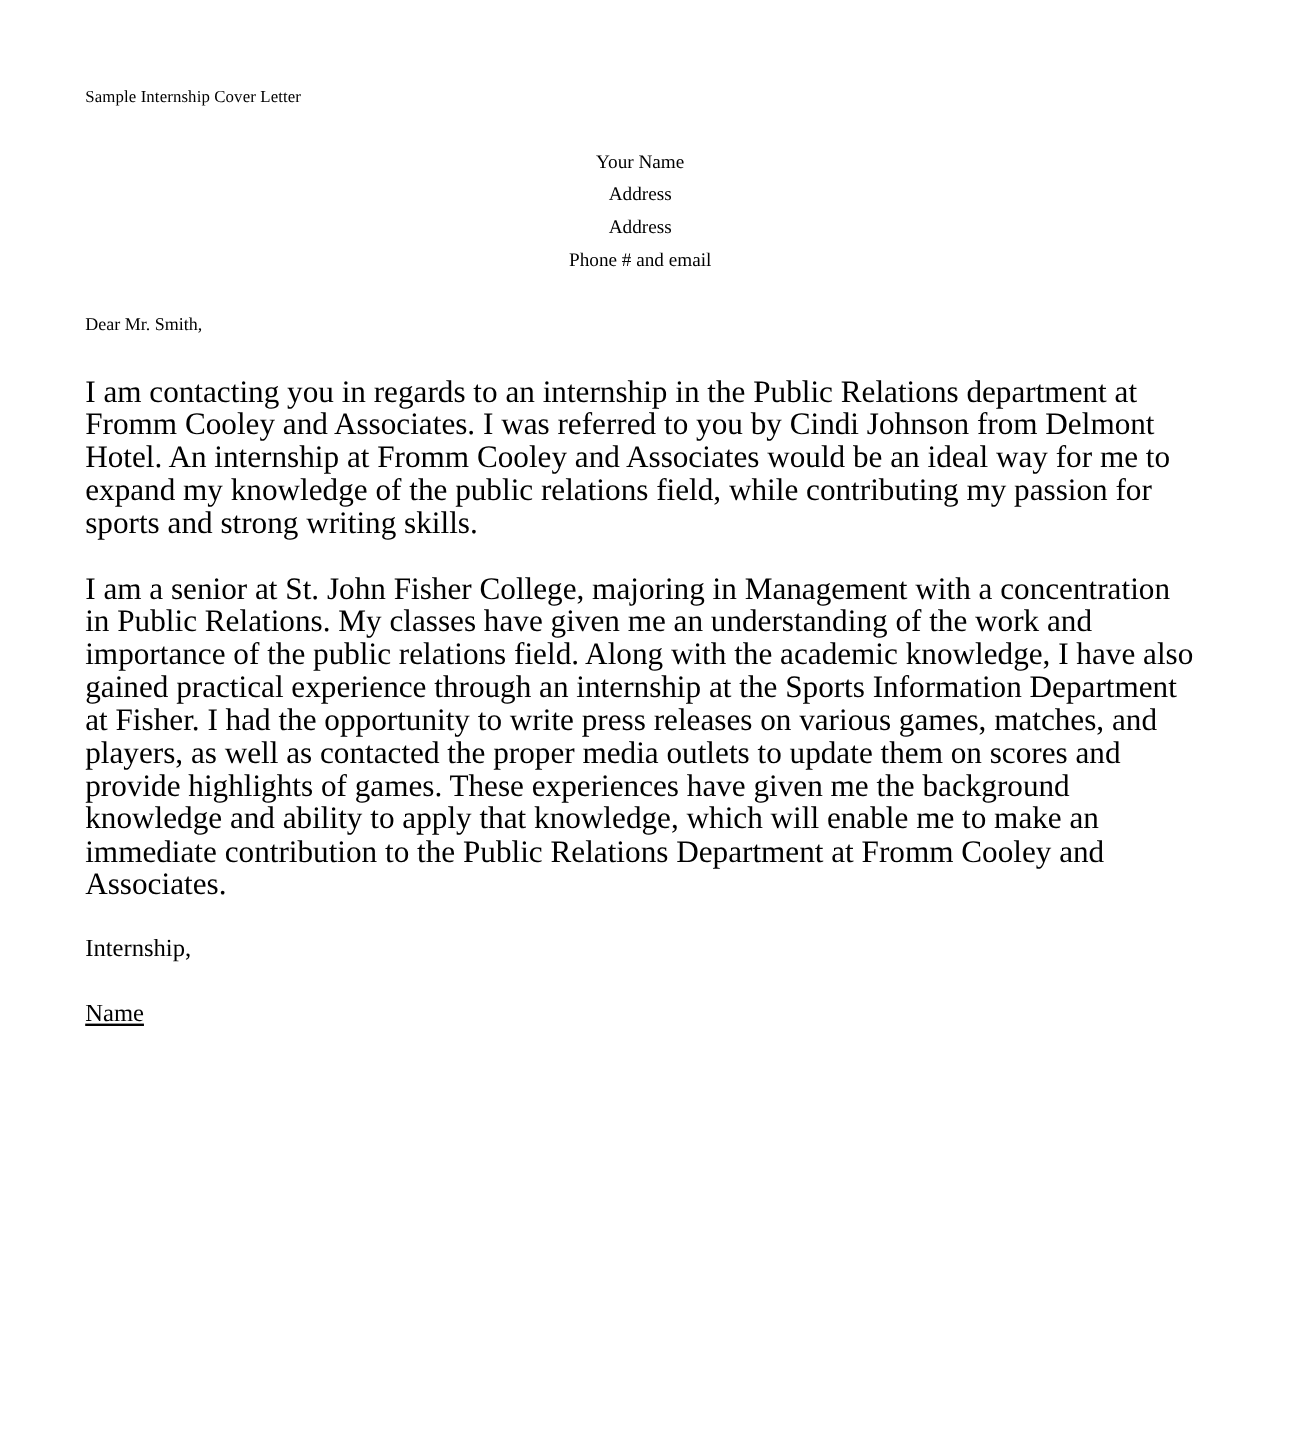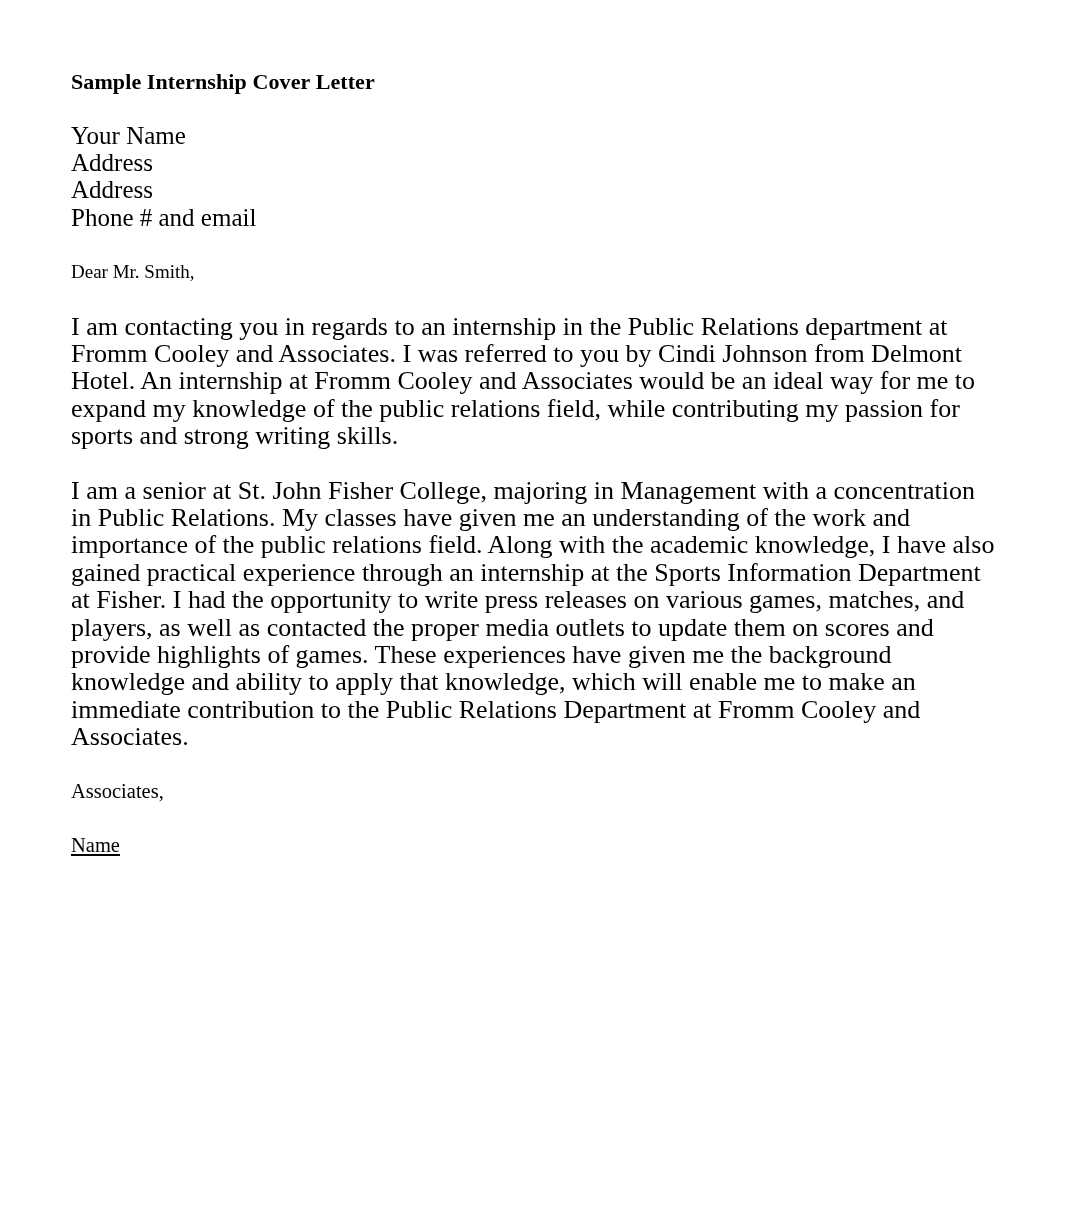--- a/index.html
+++ b/index.html
@@ -19,43 +19,44 @@
     width: 1074px;
     min-height: 1211px;
     box-sizing: border-box;
     padding: 68px 79px 0 71px;
     background: #ffffff;
   }
   .letter {
     width: 925px;
   }
   .doc-title {
-    font-size: 22px;
-    font-weight: bold;
+    font-size: 14px;
+    font-weight: normal;
     line-height: 27.5px;
     margin: 0 0 26px 0;
     letter-spacing: 0.1px;
   }
   .block {
-    font-size: 25px;
+    font-size: 16px;
     line-height: 27.4px;
     margin: 0 0 27px 0;
     white-space: pre-line;
+    text-align: center;
   }
   .block:last-child {
     margin-bottom: 0;
   }
   .para {
     font-size: 26px;
     line-height: 27.4px;
     margin: 0 0 27px 0;
     text-align: left;
   }
   .salutation {
-    font-size: 19px;
+    font-size: 15px;
     line-height: 27.4px;
     margin: 0 0 27px 0;
   }
   .signoff {
     font-size: 20.5px;
     line-height: 27.4px;
     margin: 0 0 27px 0;
   }
   .signature-name {
     font-size: 20.5px;
@@ -79,18 +80,18 @@
 
 
 
     <div class="salutation">Dear Mr. Smith,</div>
 
     <p class="para">I am contacting you in regards to an internship in the Public Relations department at Fromm Cooley and Associates. I was referred to you by Cindi Johnson from Delmont Hotel. An internship at Fromm Cooley and Associates would be an ideal way for me to expand my knowledge of the public relations field, while contributing my passion for sports and strong writing skills.</p>
 
     <p class="para">I am a senior at St. John Fisher College, majoring in Management with a concentration in Public Relations. My classes have given me an understanding of the work and importance of the public relations field. Along with the academic knowledge, I have also gained practical experience through an internship at the Sports Information Department at Fisher. I had the opportunity to write press releases on various games, matches, and players, as well as contacted the proper media outlets to update them on scores and provide highlights of games. These experiences have given me the background knowledge and ability to apply that knowledge, which will enable me to make an immediate contribution to the Public Relations Department at Fromm Cooley and Associates.</p>
 
 
-    <div class="signoff">Associates,</div>
+    <div class="signoff">Internship,</div>
 
     <div class="signature-name">Name</div>
 
   </div>
 </div>
 
 </body></html>

